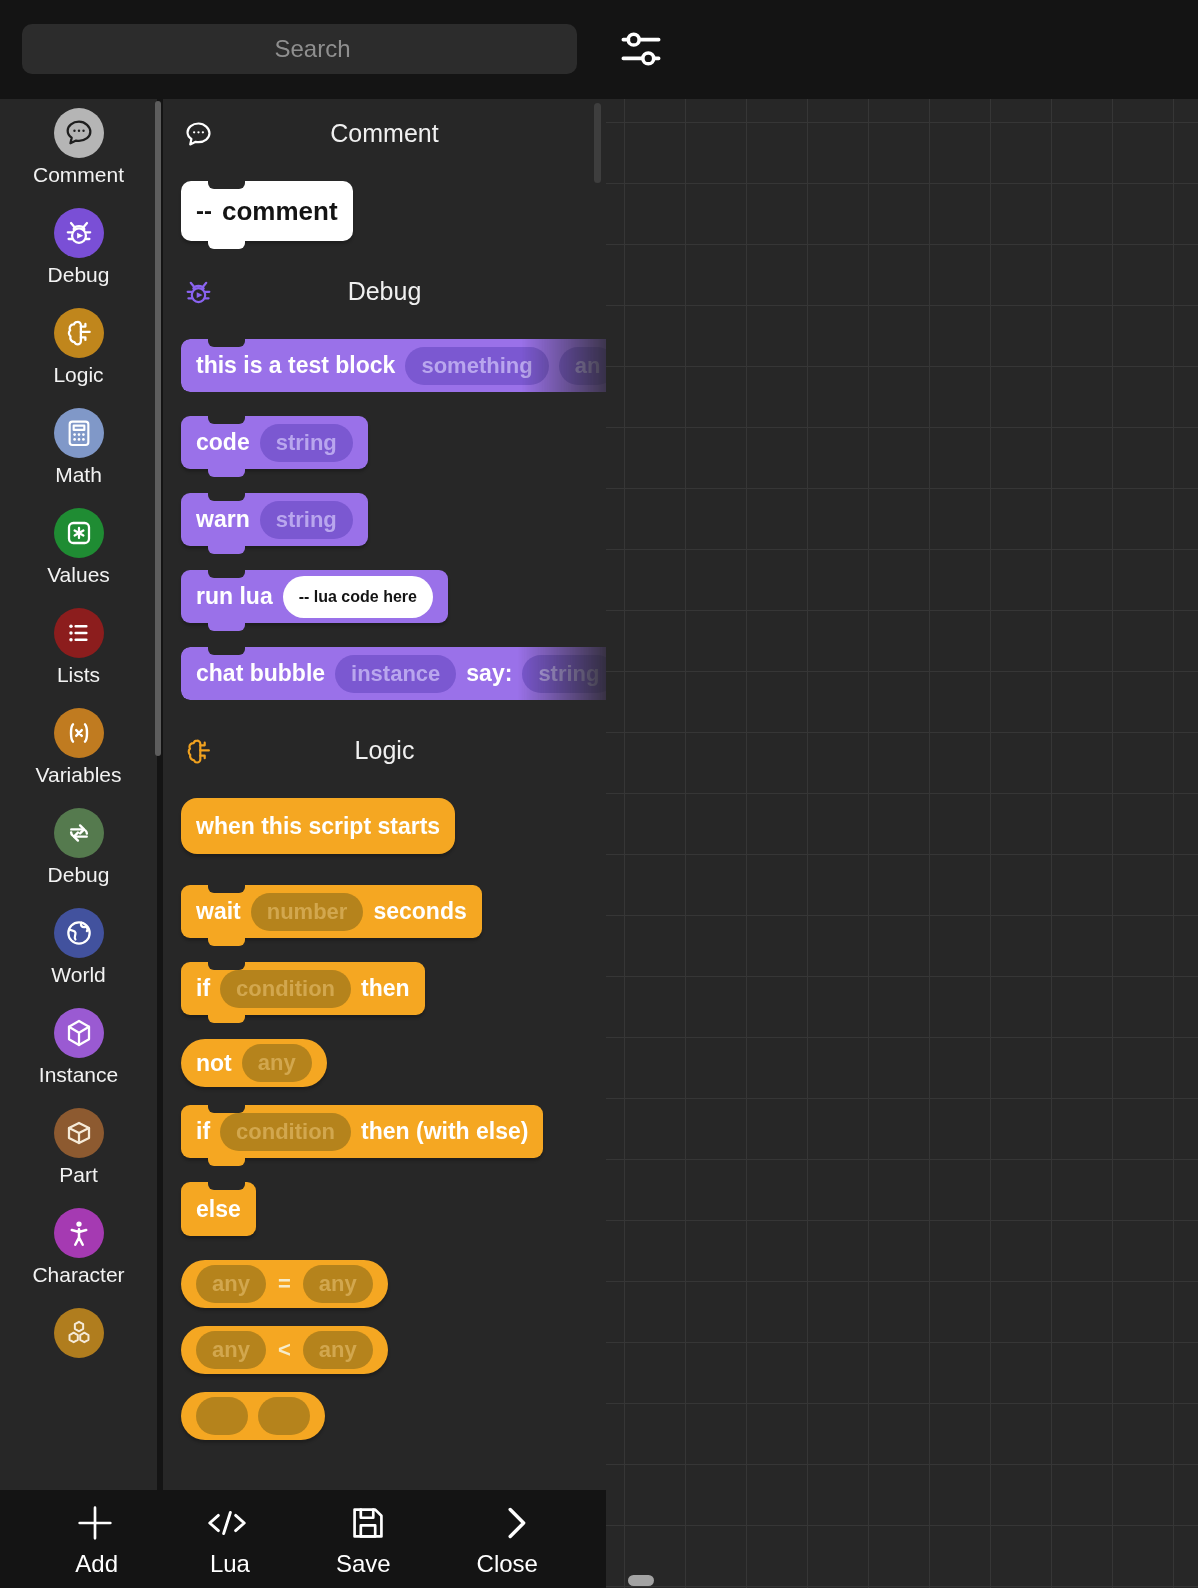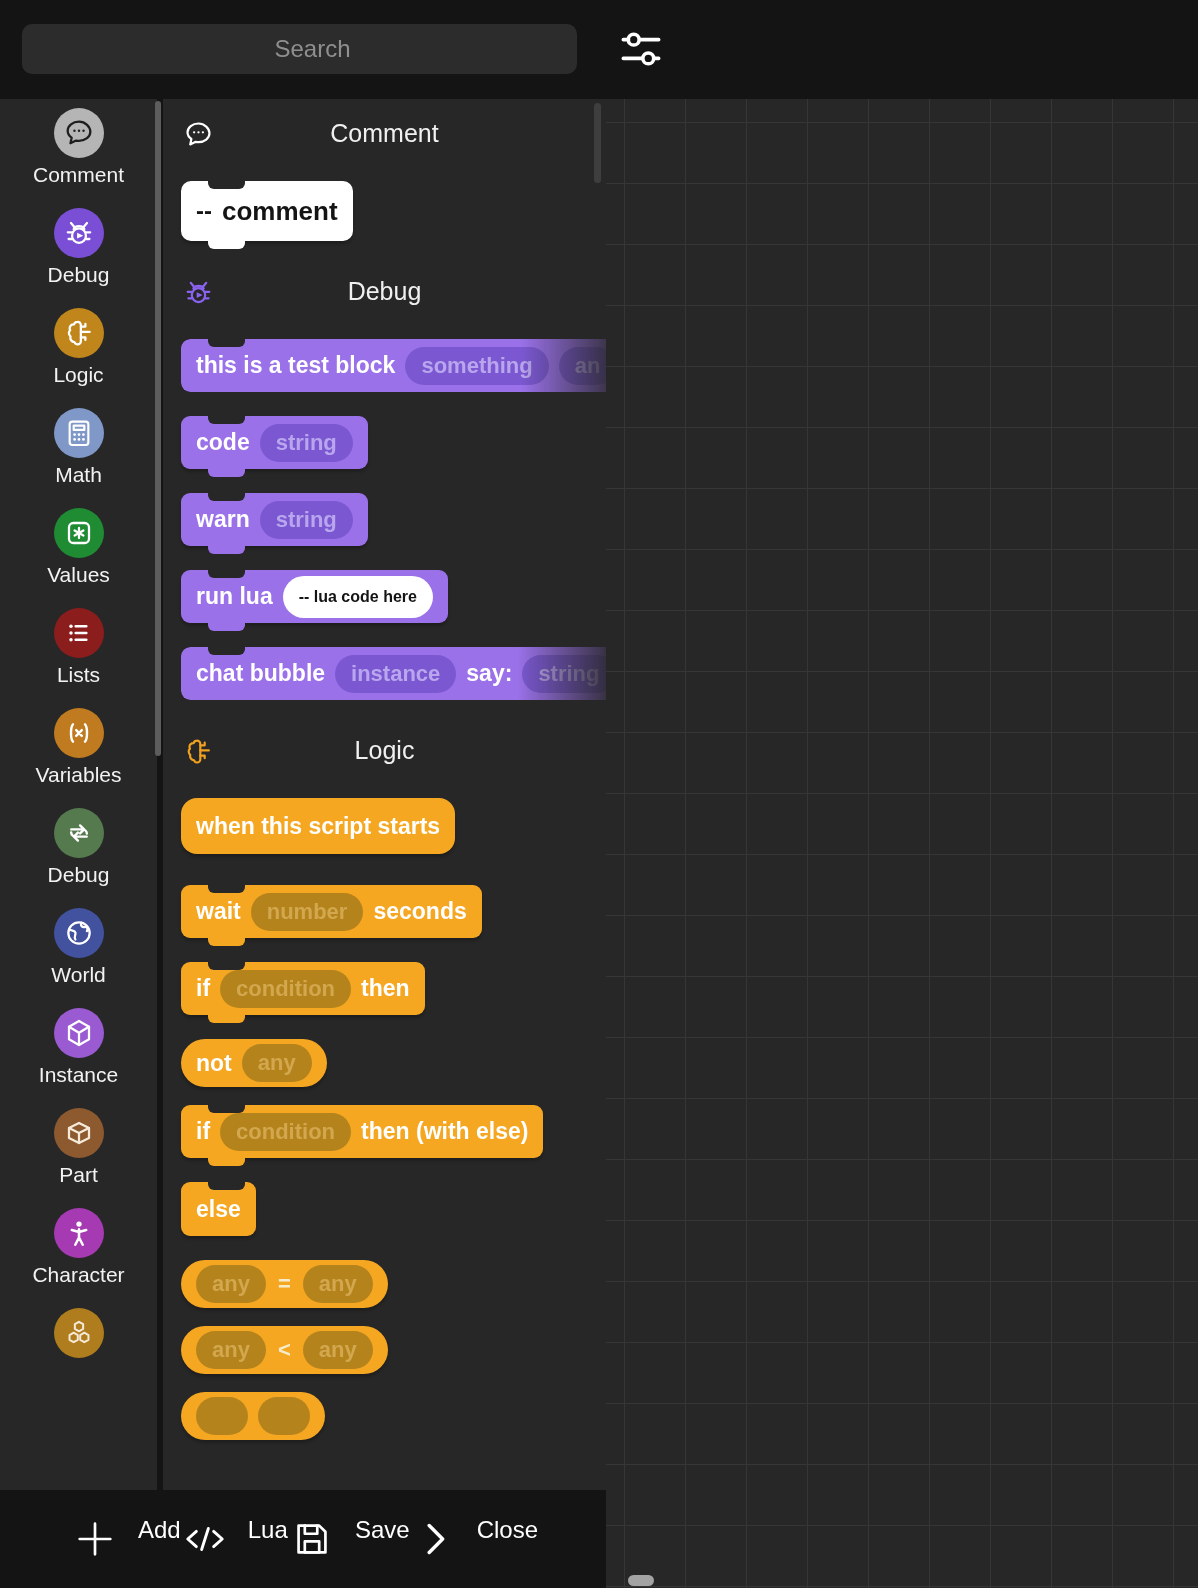--- a/index.html
+++ b/index.html
@@ -81,21 +81,21 @@
     background-image:linear-gradient(#363636 1px,transparent 1px),linear-gradient(90deg,#363636 1px,transparent 1px);
     background-size:61px 61px;background-position:18px 23px;
   }
   #canvas-scroll-pill{position:absolute;left:628px;top:1575px;width:26px;height:11px;background:#a3a3a3;border-radius:6px;z-index:8;}
   
   #bottombar{
     position:absolute;left:0;top:1490px;width:606px;height:98px;background:#141414;z-index:20;
     display:flex;align-items:center;justify-content:space-between;
     padding:0 68px 0 72px;box-sizing:border-box;
   }
-  .bb-btn{display:flex;align-items:flex-start;gap:20px;color:#fff;background:none;border:none;cursor:pointer;padding:0;}
+  .bb-btn{display:flex;flex-direction:column;align-items:flex-end;gap:4px;color:#fff;background:none;border:none;cursor:pointer;padding:0;}
   .bb-icon{width:46px;height:46px;}
   .bb-icon svg{width:100%;height:100%;}
   .bb-label{font-size:24px;color:#fff;font-family:"Liberation Sans",sans-serif;}
 </style>
 </head>
 <body>
 
 <div id="topbar">
   <input id="search" type="text" placeholder="Search" style="">
   <button class="tune-btn">

